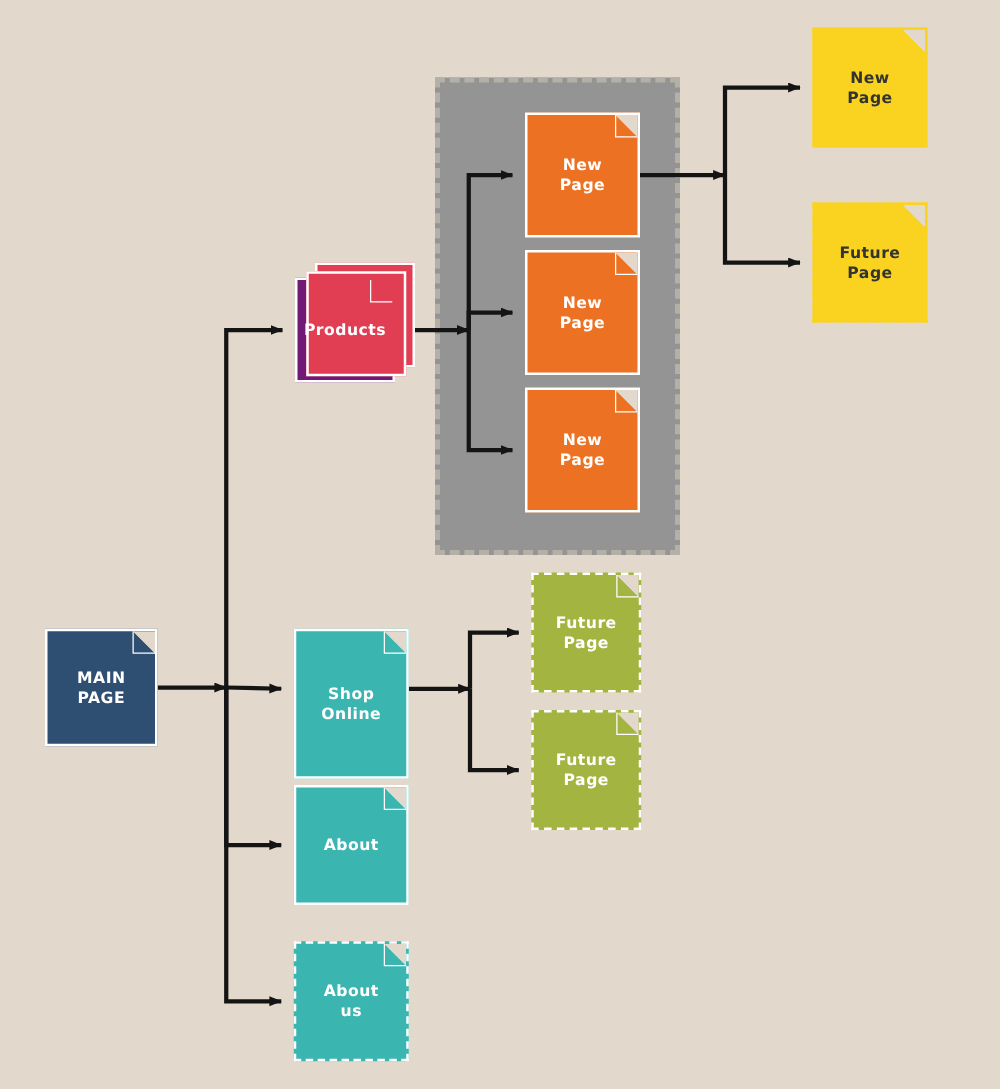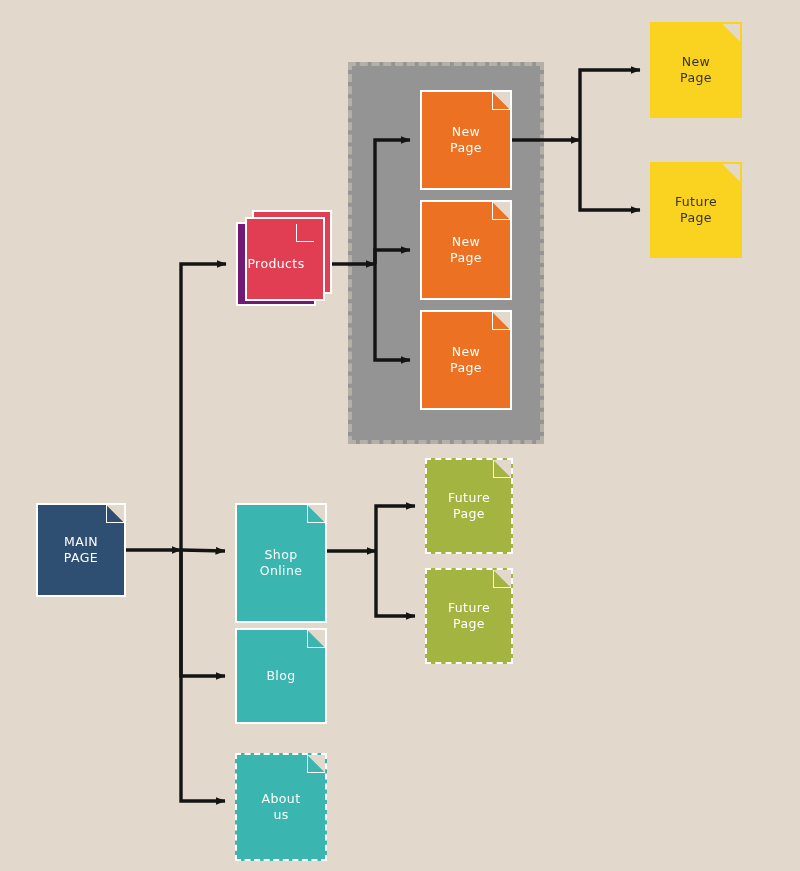--- a/index.html
+++ b/index.html
@@ -37,20 +37,21 @@
     box-sizing: border-box;
     display: flex;
     align-items: center;
     justify-content: center;
     text-align: center;
     font-size: 12.5px;
     letter-spacing: 0.4px;
     line-height: 1.25;
     padding: 4px 24px;
     overflow: visible;
+    font-weight: bold;
   }
   .node .node-label {
     position: relative;
     z-index: 3;
     display: block;
   }
   
   .node .fold {
     position: absolute;
     right: 0;
@@ -183,23 +184,23 @@
         <span class="node-label">Shop Online</span>
       </div>
       <div class="node" style="left: 235px; top: 628px; width: 92px; height: 96px; background: rgb(58, 181, 176); color: rgb(255, 255, 255); border: 2px solid rgb(255, 255, 255); z-index: 5;">
         <span class="fold">
           <svg width="18" height="18" viewBox="0 0 18 18">
             <path d="M0,0 L18,0 L18,18 Z" fill="#e2d8cc"></path>
             <path d="M0,0 L18,18 L0,18 Z" fill="#3ab5b0"></path>
             <path d="M0,0 L0,18 L18,18" fill="none" stroke="#ffffff" stroke-width="2"></path>
           </svg>
         </span>
-        <span class="node-label">Blog</span>
-      </div>
-      <div class="node" style="left: 235px; top: 753px; width: 92px; height: 108px; background: rgb(58, 181, 176); color: rgb(255, 255, 255); border: 2px dashed rgb(255, 255, 255); z-index: 5;">
+        <span class="node-label">About</span>
+      </div>
+      <div class="node" style="left: 235px; top: 753px; width: 92px; height: 96px; background: rgb(58, 181, 176); color: rgb(255, 255, 255); border: 2px dashed rgb(255, 255, 255); z-index: 5;">
         <span class="fold">
           <svg width="18" height="18" viewBox="0 0 18 18">
             <path d="M0,0 L18,0 L18,18 Z" fill="#e2d8cc"></path>
             <path d="M0,0 L18,18 L0,18 Z" fill="#3ab5b0"></path>
             <path d="M0,0 L0,18 L18,18" fill="none" stroke="#ffffff" stroke-width="2"></path>
           </svg>
         </span>
         <span class="node-label">About us</span>
       </div>
       <div class="node" style="left: 425px; top: 458px; width: 88px; height: 96px; background: rgb(164, 180, 65); color: rgb(255, 255, 255); border: 2px dashed rgb(255, 255, 255); z-index: 5;">

